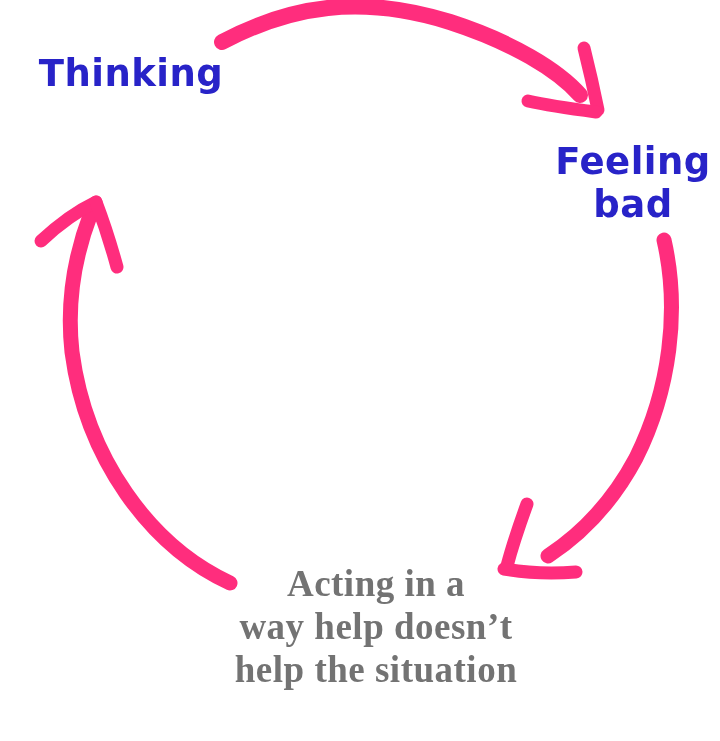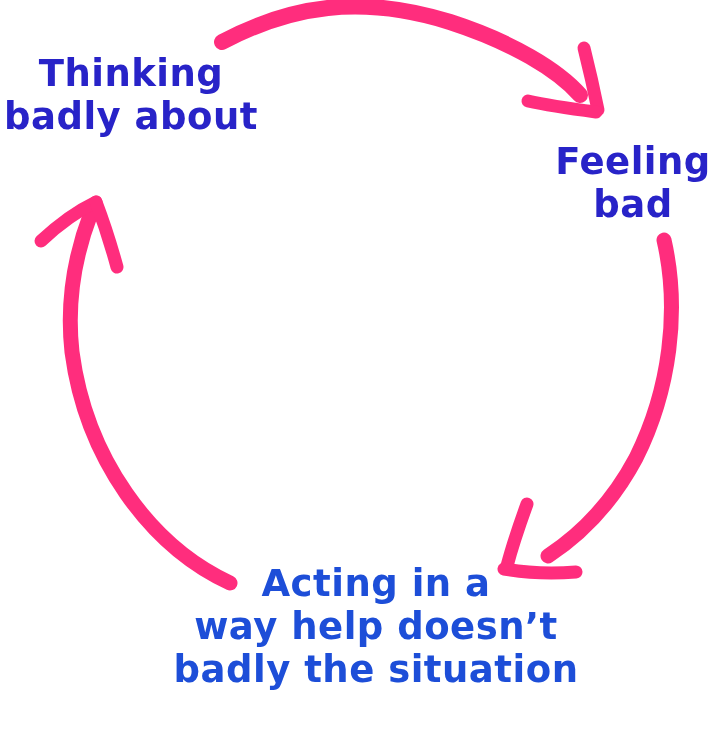--- a/index.html
+++ b/index.html
@@ -66,27 +66,26 @@
 
     <g>
       <path class="arrow-path" stroke-width="15" d="M 230 583 C 150 546, 86 458, 72 352 C 66 298, 76 252, 91 213" stroke="#FF2D7D"></path>
       <path class="arrow-path" stroke-width="13" d="M 41 241 C 57 226, 75 212, 96 202" stroke="#FF2D7D"></path>
       <path class="arrow-path" stroke-width="13" d="M 96 202 C 104 223, 111 245, 117 267" stroke="#FF2D7D"></path>
     </g>
   </svg>
 
   <div class="node node-thinking" style="color: rgb(40, 35, 200);">
     <span class="line">Thinking</span>
-    <span class="line">badly about</span>
   </div>
 
   <div class="node node-feeling" style="color: rgb(40, 35, 200);">
     <span class="line">Feeling</span>
     <span class="line">bad</span>
   </div>
 
-  <div class="node node-acting" style="color: #1d4ed8;">
+  <div class="node node-acting" style="color: #737373; font-family: Liberation Serif, serif;">
     <span class="line">Acting in a</span>
     <span class="line">way help doesn’t</span>
-    <span class="line">badly the situation</span>
+    <span class="line">help the situation</span>
   </div>
 
 </div>
 
 </body></html>

